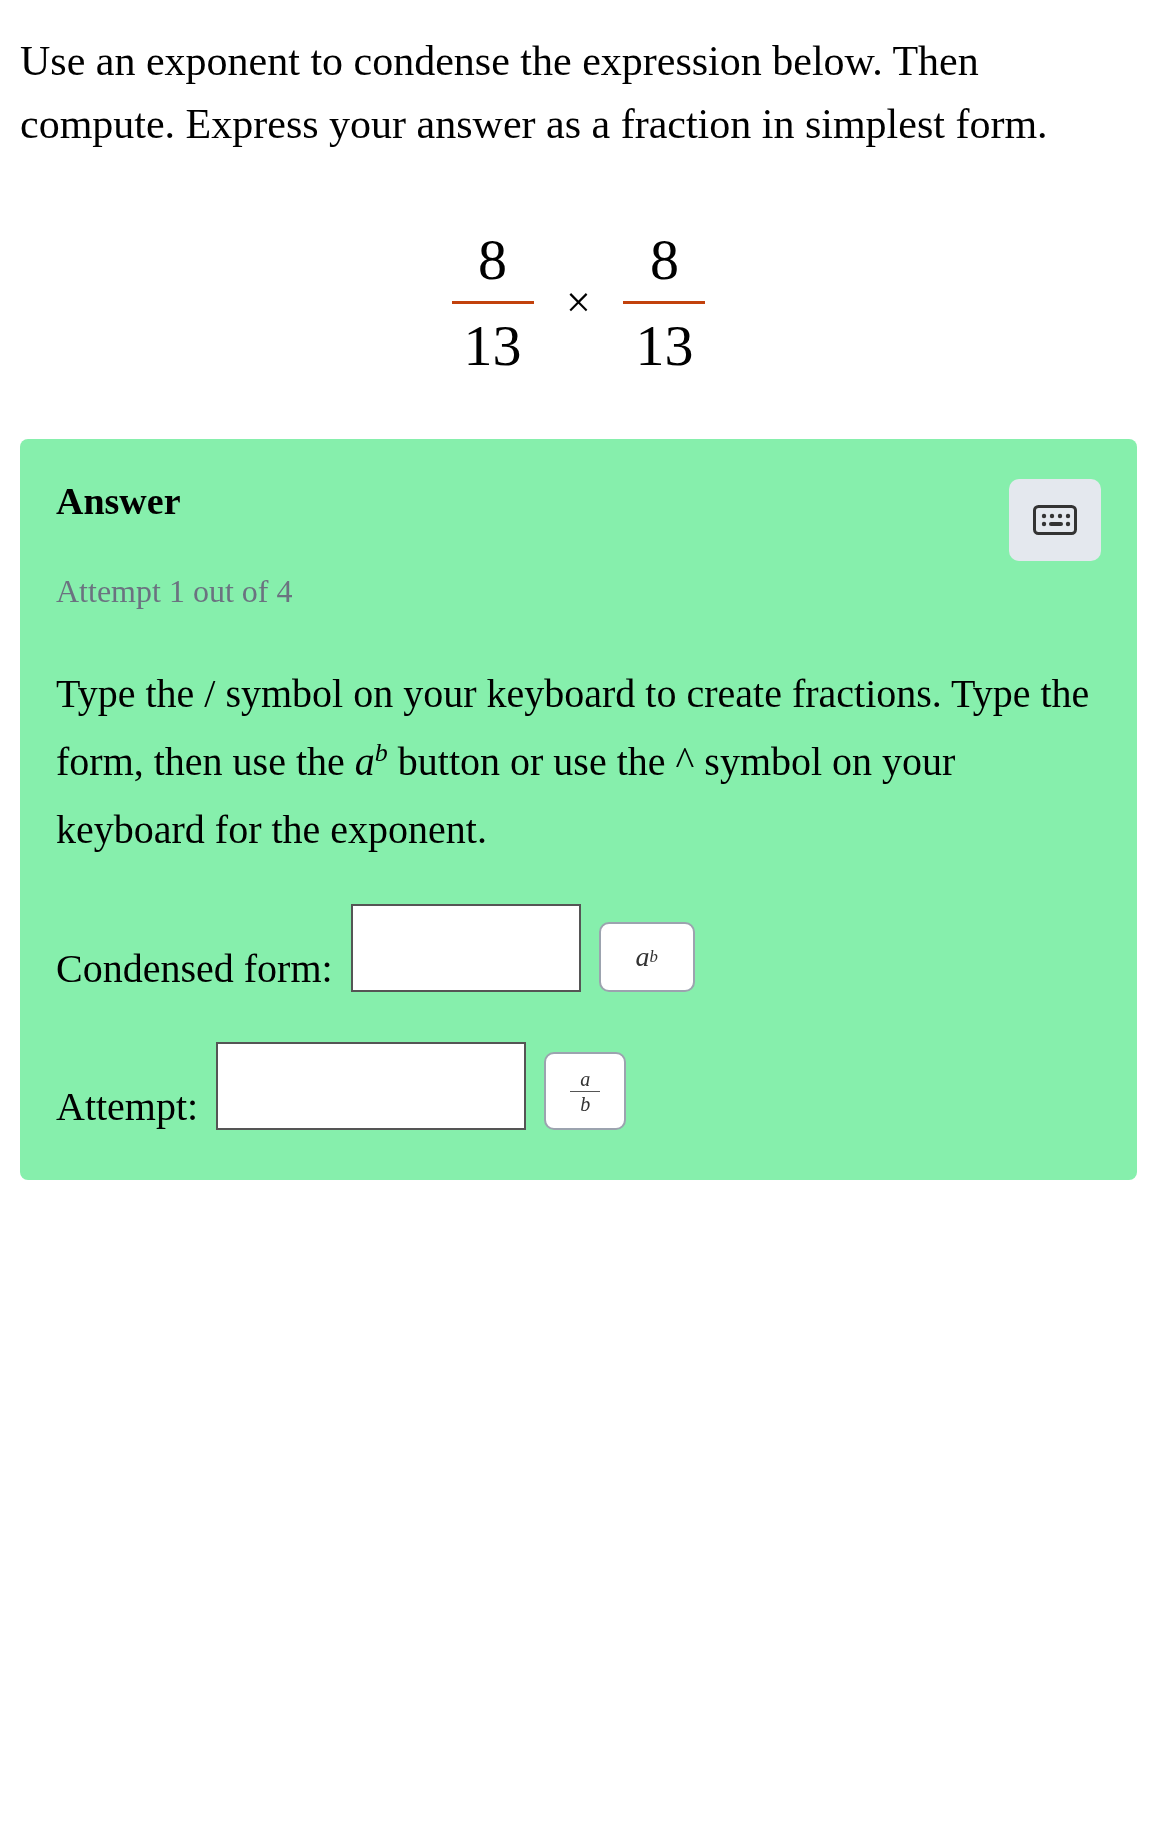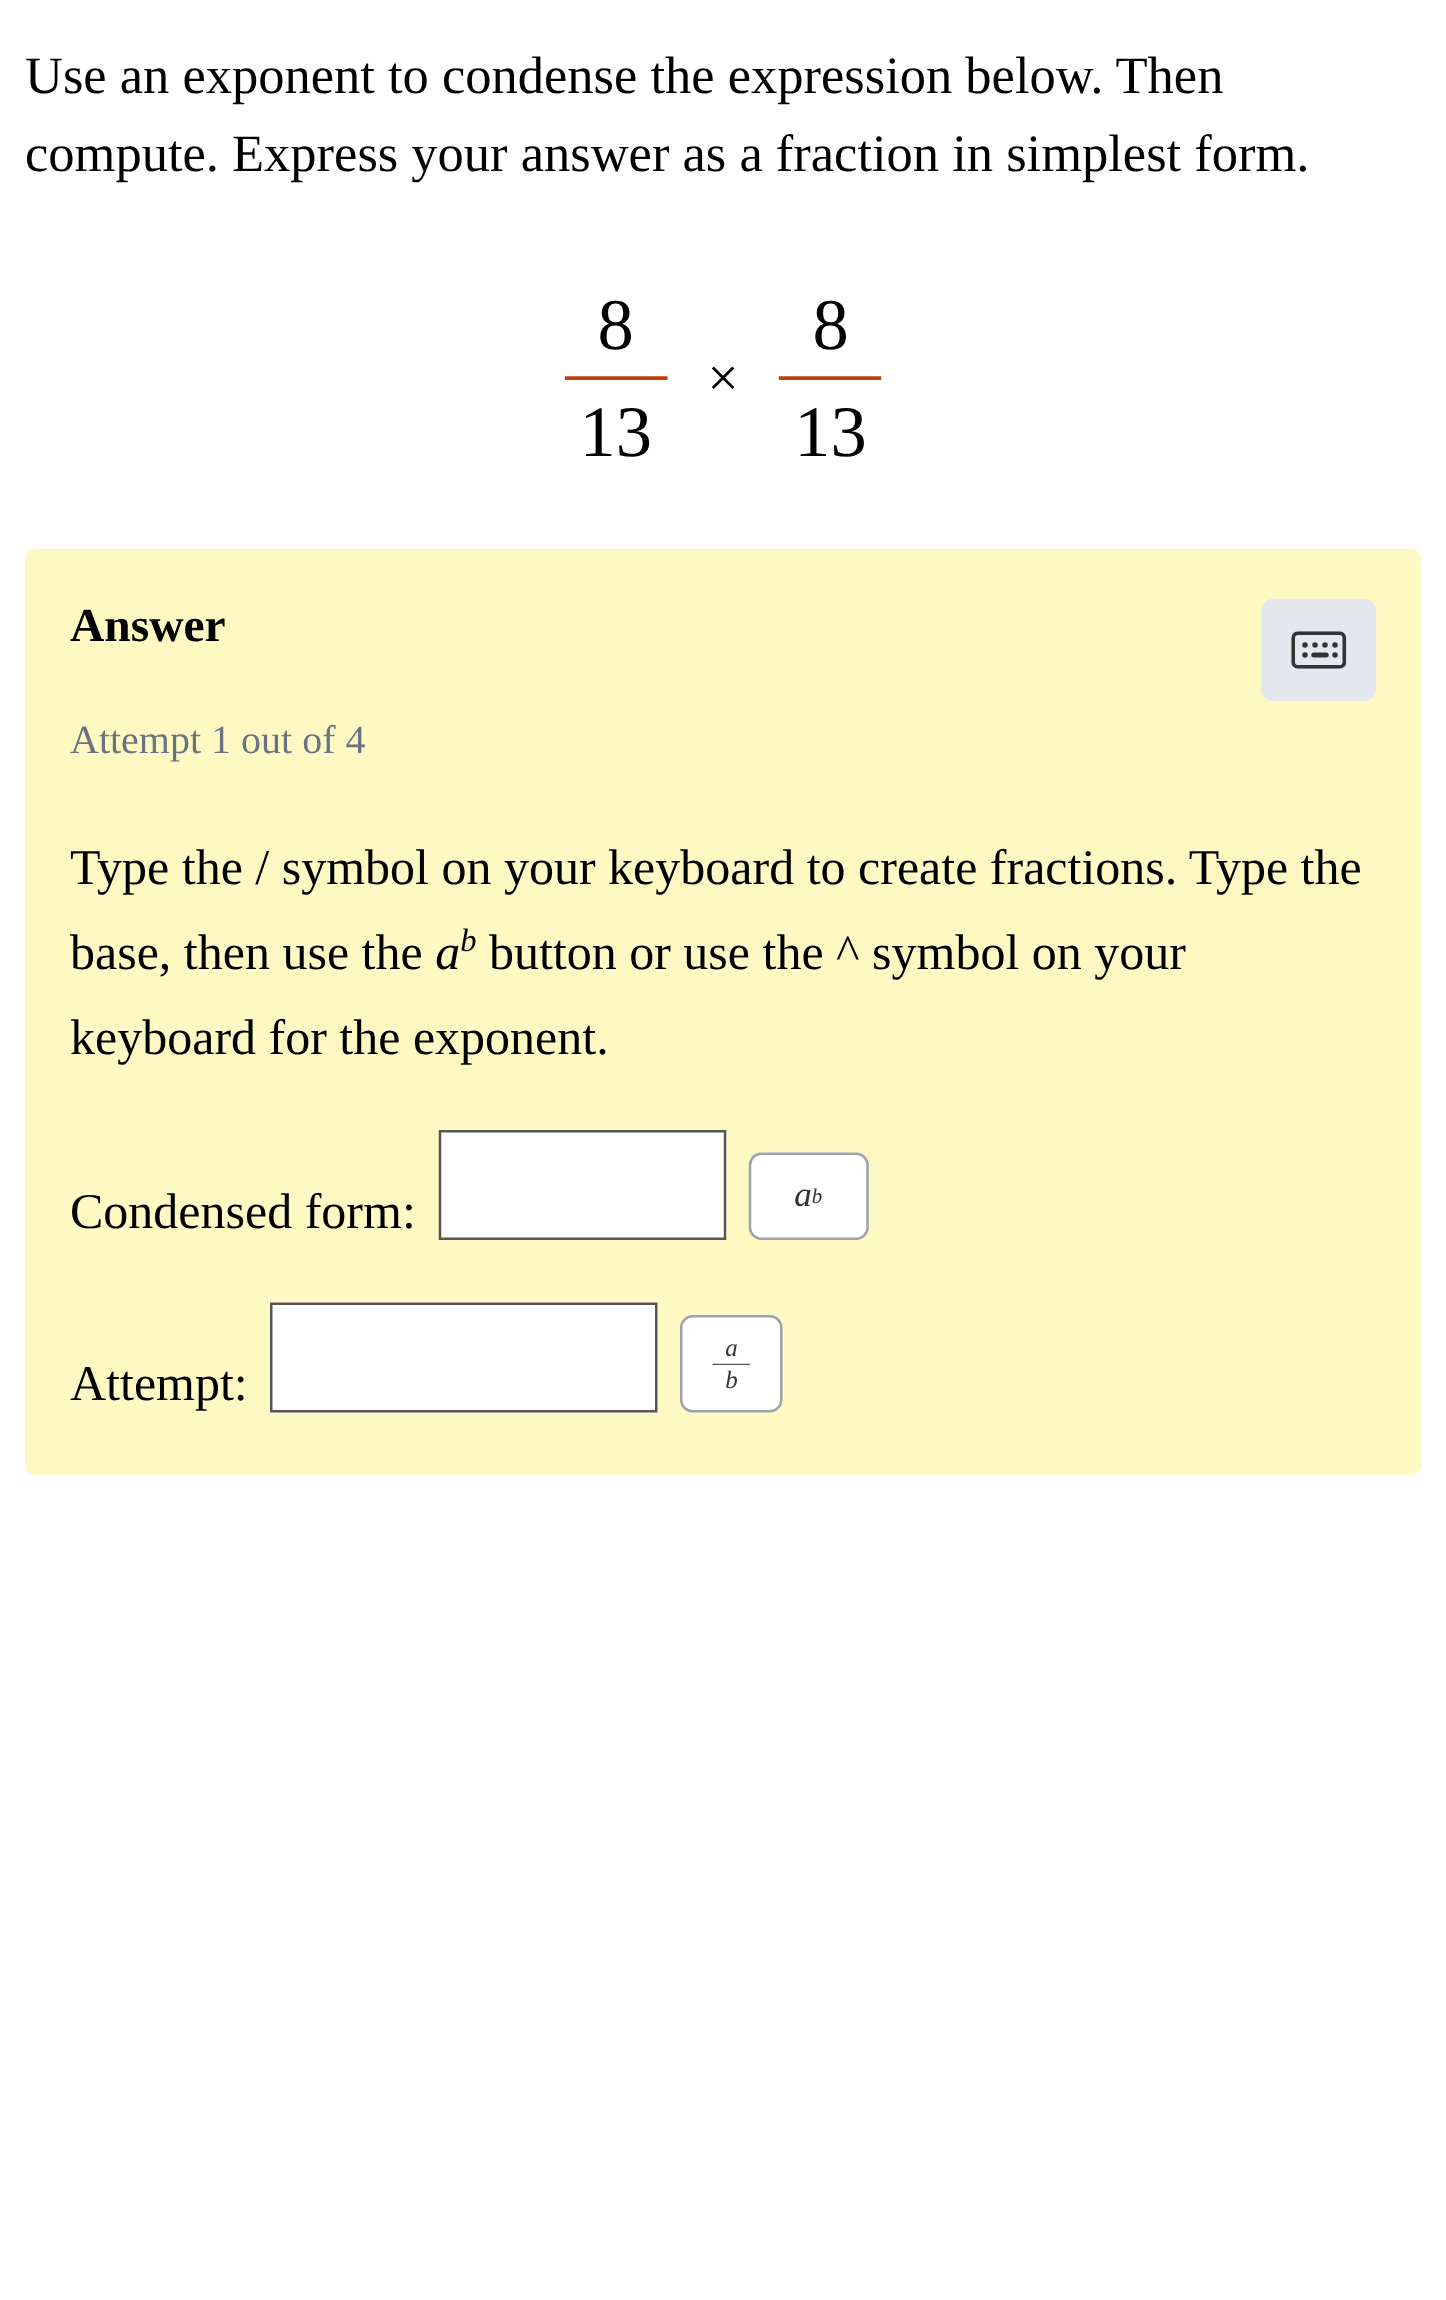--- a/index.html
+++ b/index.html
@@ -34,21 +34,21 @@
     border-top: 3px solid #c2410c;
     padding: 8px 12px 0 12px;
   }
   .times {
     display: inline-block;
     vertical-align: middle;
     padding: 0 18px;
     font-size: 44px;
   }
   .answer-panel {
-    background: #fef9c3;
+    background: #86efac;
     border-radius: 8px;
     padding: 40px 36px 50px 36px;
   }
   .answer-header-row {
     display: flex;
     justify-content: space-between;
     align-items: flex-start;
     margin-bottom: 12px;
   }
   .answer-heading {
@@ -174,21 +174,21 @@
         <circle cx="35" cy="11" r="2.2" fill="#333"></circle>
         <circle cx="11" cy="19" r="2.2" fill="#333"></circle>
         <rect x="16" y="17" width="14" height="4" rx="2" fill="#333"></rect>
         <circle cx="35" cy="19" r="2.2" fill="#333"></circle>
       </svg>
     </button>
   </div>
   <div class="attempt-text">Attempt 1 out of 4</div>
 
   <div class="instructions">
-    <span>Type the / symbol on your keyboard to create fractions. Type the base, then use the </span><span class="ab-inline"><span>a</span><sup>b</sup></span><span> button or use the ^ symbol on your keyboard for the exponent.</span>
+    <span>Type the / symbol on your keyboard to create fractions. Type the form, then use the </span><span class="ab-inline"><span>a</span><sup>b</sup></span><span> button or use the ^ symbol on your keyboard for the exponent.</span>
   </div>
 
   <div class="input-row">
     <span class="input-label">Condensed form:</span>
     <input type="text" class="math-input narrow" style="width: 230px;">
     <button class="tool-button exp">
       <span>a</span>
         <sup>b</sup>
     </button>
   </div>

